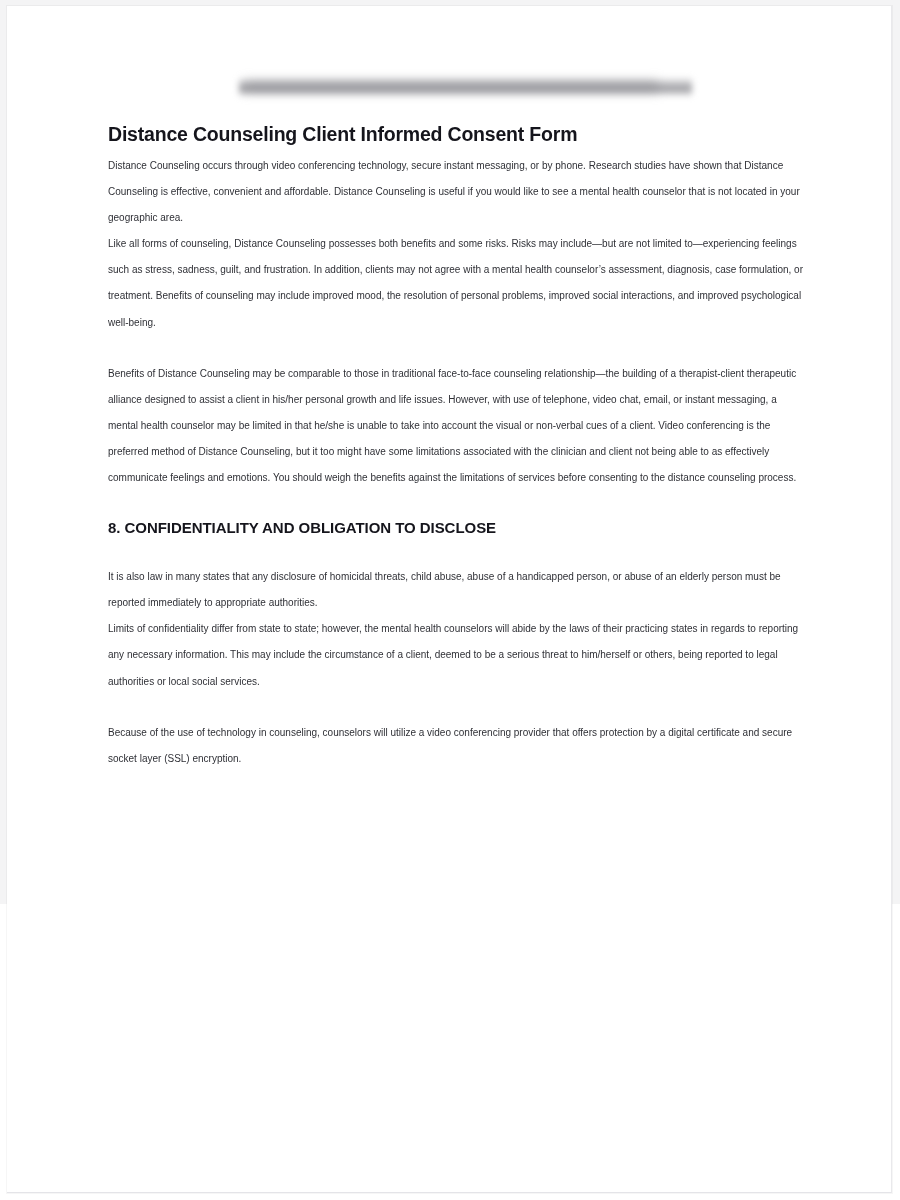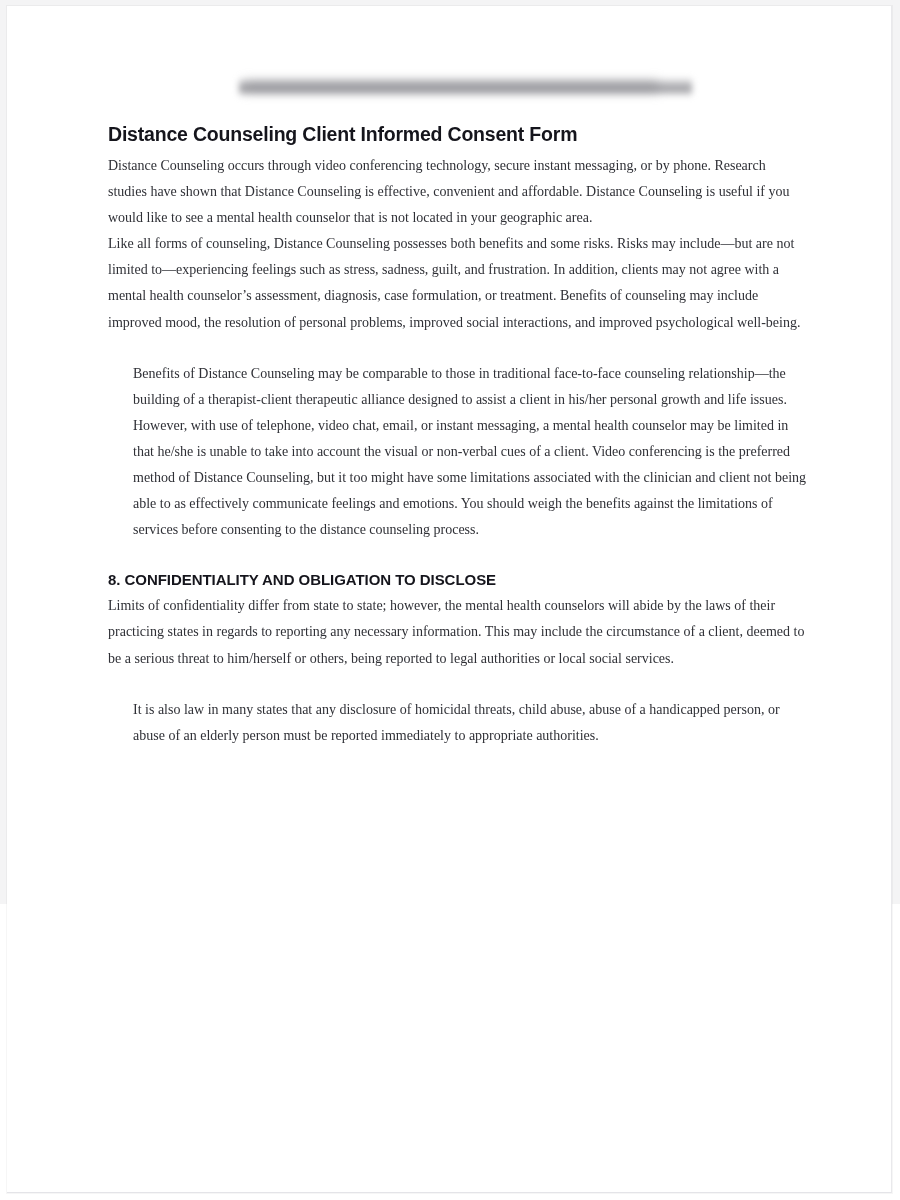--- a/index.html
+++ b/index.html
@@ -81,29 +81,28 @@
   .section-heading {
     font-size: 15px;
     font-weight: bold;
     color: #15151c;
     letter-spacing: -0.05px;
     line-height: 22px;
     margin: 0 0 2px 0;
   }
 
   .para {
-    font-size: 14px;
+    font-size: 10px;
     color: #2f3036;
     line-height: 26.1px;
     margin: 0;
     text-align: left;
-    font-family: Liberation Serif, serif;
   }
 
-  .gap-para { margin-top: 25px; margin-left: 25px; }
+  .gap-para { margin-top: 25px; }
   .gap-section { margin-top: 26px; }
 </style>
 </head>
 <body>
 
 <div class="page-canvas">
   <div class="page-sheet">
 
     <div class="header-smudge"></div>
 
@@ -113,20 +112,21 @@
 
       <p class="para">Distance Counseling occurs through video conferencing technology, secure instant messaging, or by phone. Research studies have shown that Distance Counseling is effective, convenient and affordable. Distance Counseling is useful if you would like to see a mental health counselor that is not located in your geographic area.</p>
 
 
       <p class="para">Like all forms of counseling, Distance Counseling possesses both benefits and some risks. Risks may include—but are not limited to—experiencing feelings such as stress, sadness, guilt, and frustration. In addition, clients may not agree with a mental health counselor’s assessment, diagnosis, case formulation, or treatment. Benefits of counseling may include improved mood, the resolution of personal problems, improved social interactions, and improved psychological well-being.</p>
 
       <p class="para gap-para">Benefits of Distance Counseling may be comparable to those in traditional face-to-face counseling relationship—the building of a therapist-client therapeutic alliance designed to assist a client in his/her personal growth and life issues. However, with use of telephone, video chat, email, or instant messaging, a mental health counselor may be limited in that he/she is unable to take into account the visual or non-verbal cues of a client. Video conferencing is the preferred method of Distance Counseling, but it too might have some limitations associated with the clinician and client not being able to as effectively communicate feelings and emotions. You should weigh the benefits against the limitations of services before consenting to the distance counseling process.</p>
 
       <h2 class="section-heading gap-section">8. CONFIDENTIALITY AND OBLIGATION TO DISCLOSE</h2>
 
+      <p class="para gap-para">It is also law in many states that any disclosure of homicidal threats, child abuse, abuse of a handicapped person, or abuse of an elderly person must be reported immediately to appropriate authorities.</p>
+
       <p class="para">Limits of confidentiality differ from state to state; however, the mental health counselors will abide by the laws of their practicing states in regards to reporting any necessary information. This may include the circumstance of a client, deemed to be a serious threat to him/herself or others, being reported to legal authorities or local social services.</p>
 
-      <p class="para gap-para">It is also law in many states that any disclosure of homicidal threats, child abuse, abuse of a handicapped person, or abuse of an elderly person must be reported immediately to appropriate authorities.</p>
-
+      <p class="para gap-para">Because of the use of technology in counseling, counselors will utilize a video conferencing provider that offers protection by a digital certificate and secure socket layer (SSL) encryption.</p>
 
     </div>
   </div>
 </div>
 
 </body></html>

